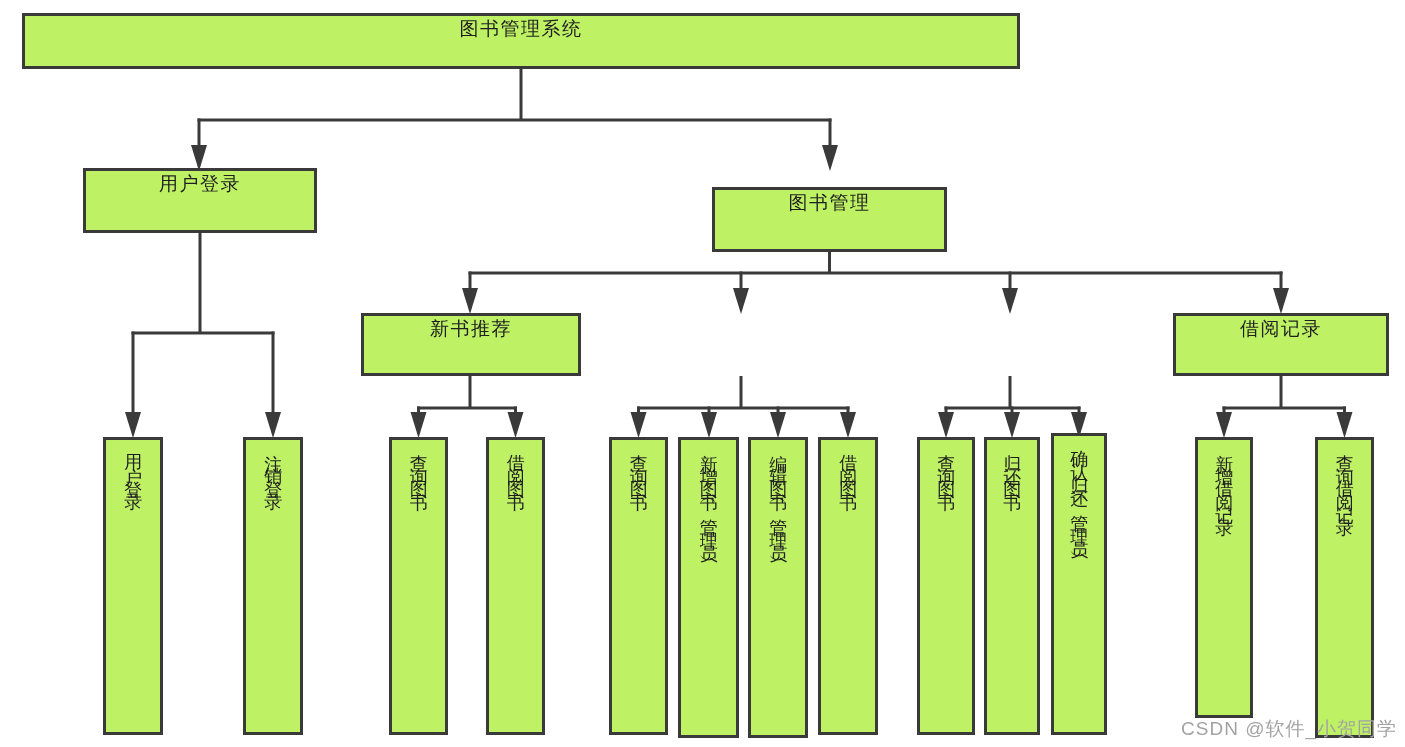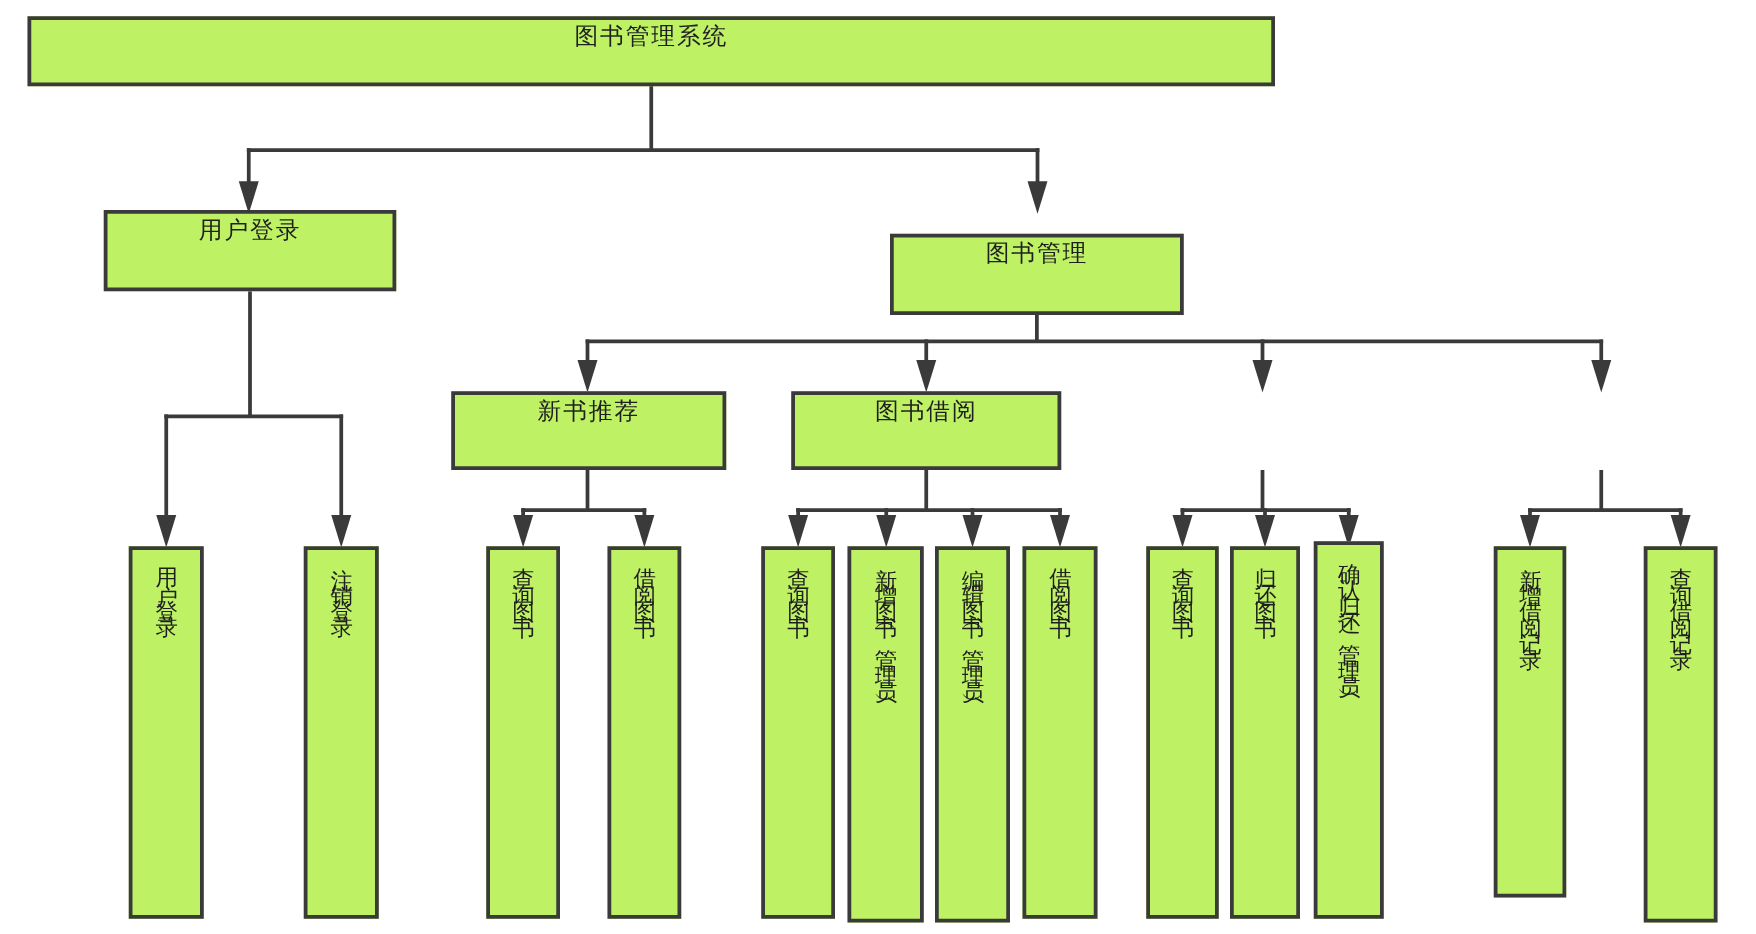--- a/index.html
+++ b/index.html
@@ -125,22 +125,22 @@
   <div class="node h-node" style="left:83px; top:168px; width:234px; height:65px;">
     <span>用户登录</span>
   </div>
   <div class="node h-node" style="left:712px; top:168px; width:235px; height:65px;margin-top:19px;">
     <span>图书管理</span>
   </div>
 
   <div class="node h-node" style="left:361px; top:313px; width:220px; height:63px;">
     <span>新书推荐</span>
   </div>
-  <div class="node h-node" style="left:633px; top:313px; width:216px; height:63px;">
-    <span>图书借阅</span>
+  <div class="node h-node" style="left:1173px; top:313px; width:216px; height:63px;">
+    <span>借阅记录</span>
   </div>
 
   <div class="node" style="left:103px; top:437px; width:60px; height:298px;">
     <span class="leaf-label">用户登录</span>
   </div>
   <div class="node" style="left:243px; top:437px; width:60px; height:298px;">
     <span class="leaf-label">注销登录</span>
   </div>
 
   <div class="node" style="left:389px; top:437px; width:59px; height:298px;">
@@ -173,14 +173,15 @@
     <span class="leaf-label">确认归还（管理员）</span>
   </div>
 
   <div class="node" style="left:1195px; top:437px; width:58px; height:281px;">
     <span class="leaf-label">新增借阅记录</span>
   </div>
   <div class="node" style="left:1315px; top:437px; width:59px; height:301px;">
     <span class="leaf-label">查询借阅记录</span>
   </div>
 
+  <div class="watermark">CSDN @软件_小贺同学</div>
 
 </div>
 
 </body></html>

